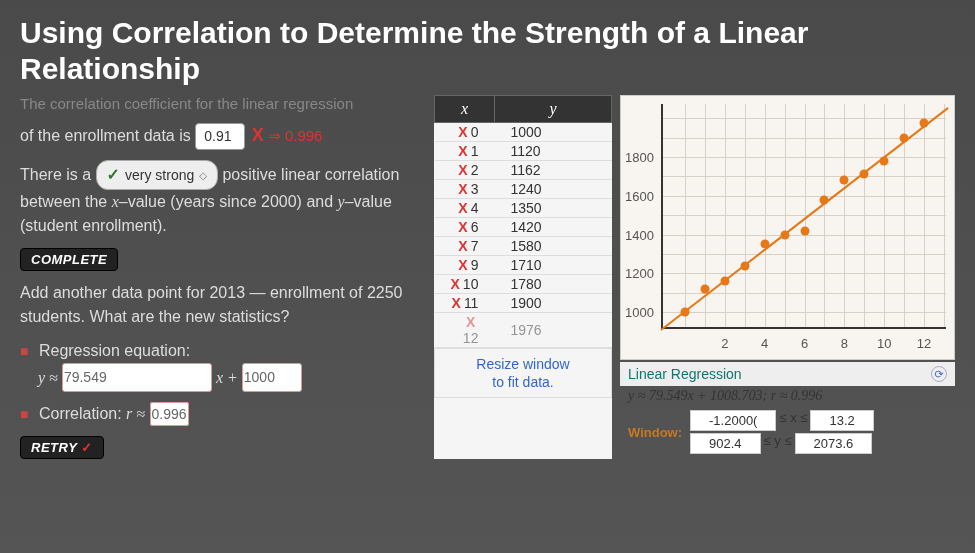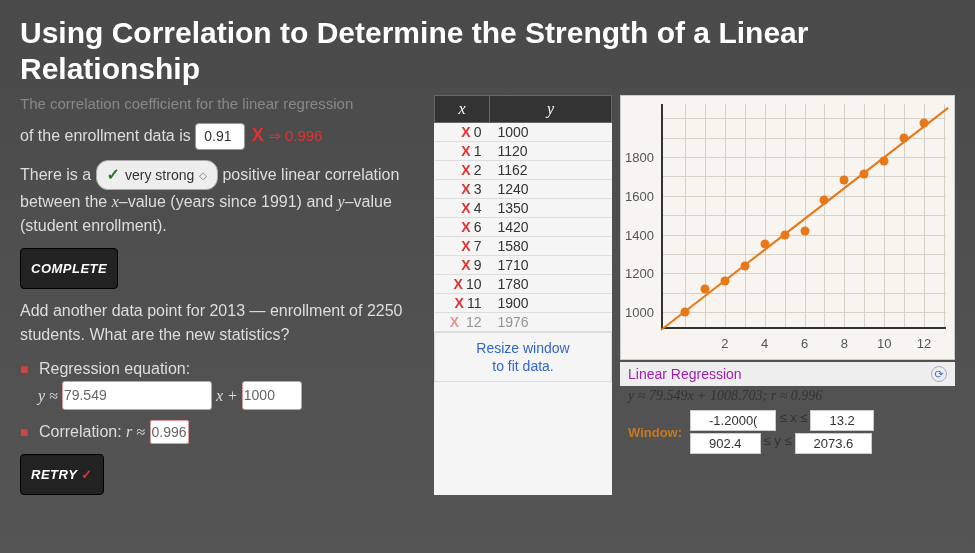--- a/index.html
+++ b/index.html
@@ -9,48 +9,48 @@
 .content{display:flex;gap:8px}
 .left{flex:1;color:#ddd;font-size:16px}
 .faded{color:#888;font-size:15px}
 .input-box{background:#fff;border:1px solid #999;border-radius:4px;padding:2px 8px;color:#333;display:inline-block;min-width:50px;font-size:14px}
 .red-x{color:#d33;font-weight:bold;font-size:18px;margin-left:2px}
 .answer{color:#d33;font-size:15px}
 .dropdown{background:#eee;border:1px solid #aaa;border-radius:12px;padding:2px 10px;display:inline-flex;align-items:center;gap:5px;color:#333;font-size:14px}
 .check{color:#2a7a2a;font-weight:bold;font-size:16px}
 .updown{color:#777;font-size:10px}
 .italic{font-style:italic;font-family:'Times New Roman',serif}
-.complete-btn,.retry-btn{background:#222;color:#fff;border:1px solid #000;border-radius:4px;padding:12px 10px;font-size:13px;font-weight:bold;font-style:italic;letter-spacing:0.5px;display:inline-flex;align-items:center;gap:4px}
+.complete-btn,.retry-btn{background:#222;color:#fff;border:1px solid #000;border-radius:4px;padding:3px 10px;font-size:13px;font-weight:bold;font-style:italic;letter-spacing:0.5px;display:inline-flex;align-items:center;gap:4px}
 .retry-check{color:#d33;font-style:normal}
 .bullet{color:#c44;font-size:14px;margin-right:6px}
 .para{margin:10px 0;line-height:1.5}
 .eq-row{display:flex;align-items:center;gap:4px;margin-left:18px}
 .eq-input{background:#fff;border:1px solid #d99;border-radius:3px;padding:3px 1px;color:#666;font-size:14px;min-width:60px}
 .wide{min-width:150px}
 .mid{width:178px;background:#f5f5f5;font-size:14px}
 .table{width:100%;border-collapse:collapse}
 .table th{background:#333;color:#fff;padding:4px 8px;font-style:italic;font-family:'Times New Roman',serif;font-weight:normal;border:1px solid #666;font-size:16px}
-.table td{padding:1px 8px;border-bottom:1px solid #ddd;font-size:14px}
+.table td{padding:1px 16px;border-bottom:1px solid #ddd;font-size:14px}
 .table td:first-child{text-align:right;width:55px}
 .x-mark{color:#d33;font-weight:bold;margin-right:3px}
 .resize{text-align:center;color:#36c;font-size:14px;padding:6px 4px;line-height:1.3;border:1px solid #ddd}
 .right{width:335px}
 .chart{background:#f8f4f0;border:1px solid #ccc;height:265px;position:relative}
 .grid-line{position:absolute;background:#d8cfc5}
 .h-line{left:40px;right:8px;height:1px}
 .v-line{top:8px;bottom:30px;width:1px}
 .y-label{position:absolute;left:4px;font-size:13px;color:#555;transform:translateY(-50%)}
 .x-label{position:absolute;bottom:8px;font-size:13px;color:#555;transform:translateX(-50%)}
 .axis{position:absolute;background:#333}
 .y-axis{left:40px;top:8px;bottom:30px;width:2px}
 .x-axis{left:40px;right:8px;bottom:30px;height:2px}
 .point{position:absolute;width:9px;height:9px;background:#e67817;border-radius:50%;transform:translate(-50%,-50%)}
 .trend{position:absolute;height:2px;background:#e67817;transform-origin:left center}
 .info-row{background:#eee;padding:4px 8px;font-size:14px;display:flex;align-items:center;justify-content:space-between;margin-top:2px}
-.lin-reg{color:#a21caf}
+.lin-reg{color:#0f766e}
 .refresh{color:#36c;border:1px solid #aac;border-radius:50%;width:16px;height:16px;display:inline-flex;align-items:center;justify-content:center;font-size:11px}
 .eq-text{font-size:14px;padding:2px 8px;font-style:italic;font-family:'Times New Roman',serif}
 .window-row{display:flex;gap:8px;align-items:center;padding:4px 8px;font-size:13px}
 .win-label{color:#c67822;font-weight:bold}
 .win-cell{background:#fff;border:1px solid #ccc;padding:2px 18px;font-size:13px}
 </style>
 </head>
 <body>
 
 <div class="container">
@@ -65,21 +65,21 @@
 <span class="red-x">X</span>
 <span class="answer">⇒ 0.996</span>
 </div>
 <div class="para">
 <span>There is a </span>
 <span class="dropdown">
 <span class="check">✓</span>
 <span>very strong</span>
 <span class="updown">◇</span>
 </span>
-<span> positive linear correlation between the </span><span class="italic">x</span><span>–value (years since 1991) and </span><span class="italic">y</span><span>–value (student enrollment).</span>
+<span> positive linear correlation between the </span><span class="italic">x</span><span>–value (years since 2000) and </span><span class="italic">y</span><span>–value (student enrollment).</span>
 </div>
 <button class="complete-btn">COMPLETE</button>
 <div class="para">Add another data point for 2013 — enrollment of 2250 students. What are the new statistics?</div>
 <div class="para">
 <span class="bullet">■</span>
 <span>Regression equation:</span>
 <div class="eq-row">
 <span class="italic">y ≈</span>
 <span class="eq-input wide">79.549</span>
 <span class="italic">x + </span>

